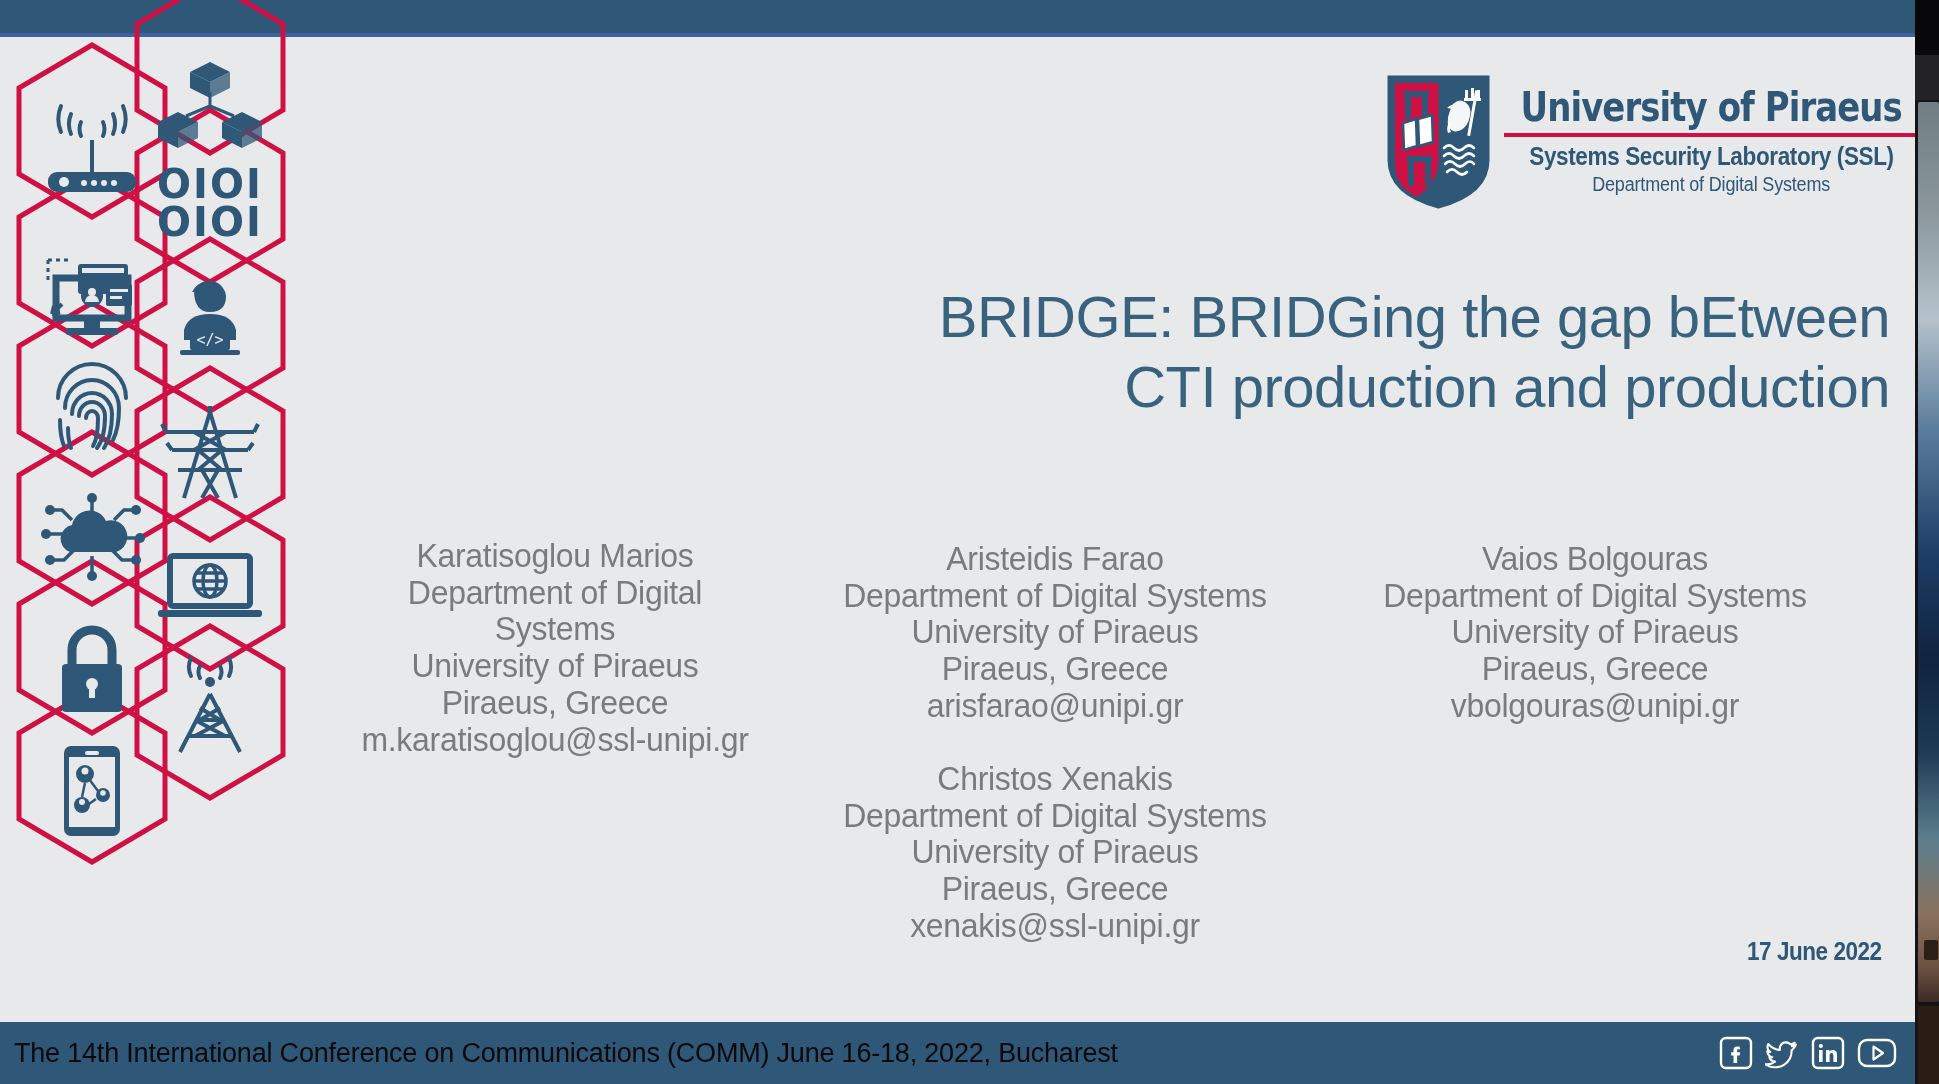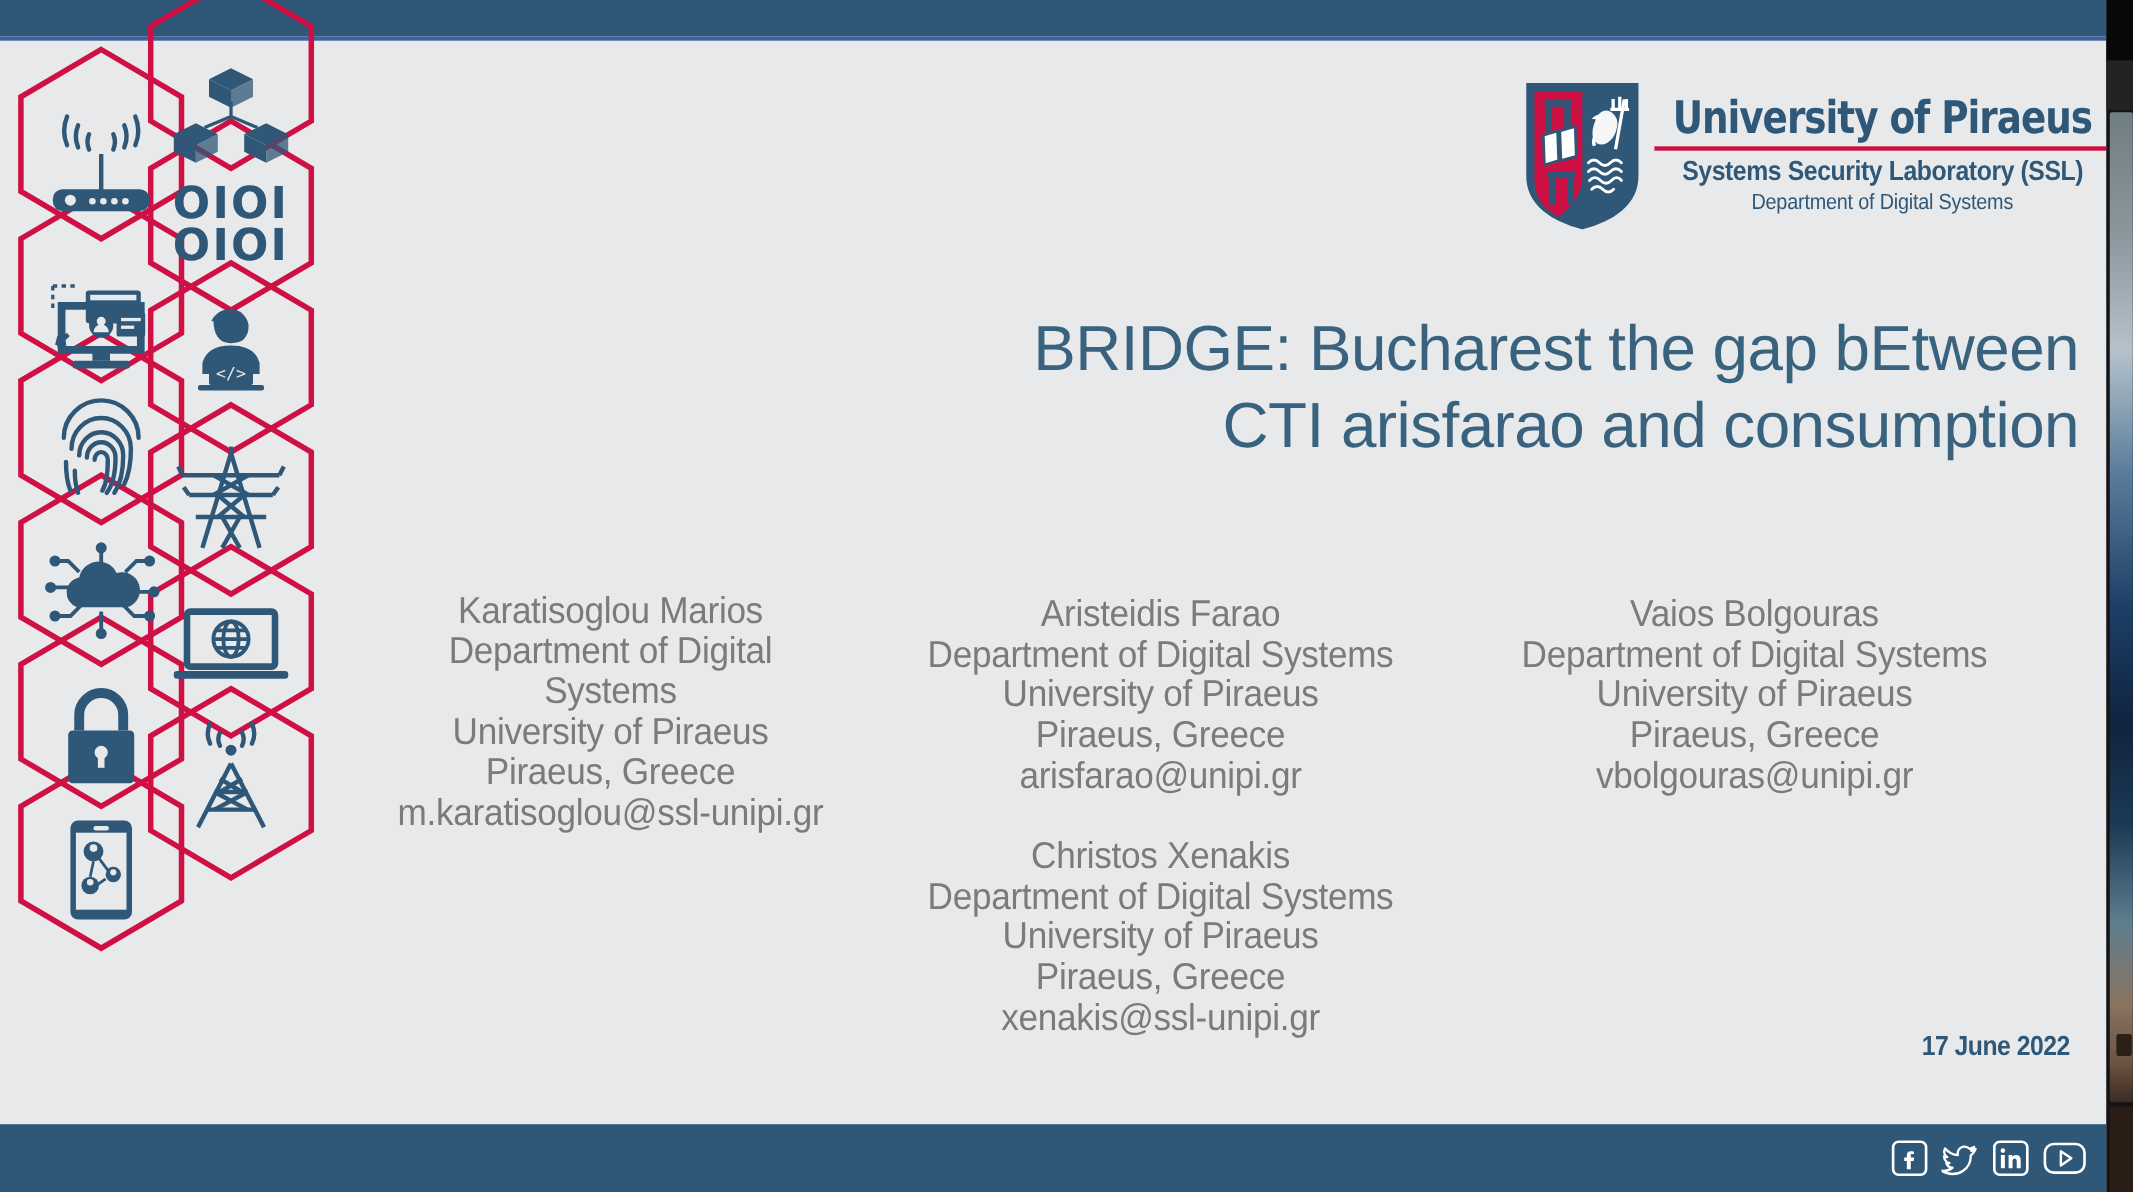--- a/index.html
+++ b/index.html
@@ -290,22 +290,22 @@
       </svg>
       <div class="words">
         <div class="logo-line1">University of Piraeus</div>
         <div class="logo-rule"></div>
         <div class="logo-line2">Systems Security Laboratory (SSL)</div>
         <div class="logo-line3">Department of Digital Systems</div>
       </div>
     </div>
 
     <div id="title">
-      <span class="tl">BRIDGE: Bucharest the gap bEtween</span>
-      <span class="tl">CTI arisfarao and consumption</span>
+      <span class="tl">BRIDGE: BRIDGing the gap bEtween</span>
+      <span class="tl">CTI production and production</span>
     </div>
 
     <div class="author" id="auth1">
       <span class="nm">Karatisoglou Marios</span>
       <span class="nm">Department of Digital Systems</span>
       <span class="nm">University of Piraeus</span>
       <span class="nm">Piraeus, Greece</span>
       <span class="nm">m.karatisoglou@ssl-unipi.gr</span>
     </div>
 
@@ -329,20 +329,21 @@
       <span class="nm">Christos Xenakis</span>
       <span class="nm">Department of Digital Systems</span>
       <span class="nm">University of Piraeus</span>
       <span class="nm">Piraeus, Greece</span>
       <span class="nm">xenakis@ssl-unipi.gr</span>
     </div>
 
     <div id="datestamp">17 June 2022</div>
 
     <div class="footerbar">
+      <div class="footer-text">The 14th International Conference on Communications (COMM) June 16-18, 2022, Bucharest</div>
       <div class="social">
         <svg width="34" height="34" viewBox="0 0 34 34">
           <rect x="2" y="2" width="30" height="30" rx="5" fill="none" stroke="#fff" stroke-width="2.4"></rect>
           <path d="M20.5,10.5 h-2.6 c-2.2,0 -3.4,1.3 -3.4,3.5 v2.2 h-2.4 v3.3 h2.4 v7.5 h3.6 v-7.5 h2.6 l0.4,-3.3 h-3 v-1.8 c0,-0.8 0.3,-1.2 1.2,-1.2 h1.9 z" fill="#fff"></path>
         </svg>
         <svg width="34" height="34" viewBox="0 0 34 34">
           <path d="M31,8.5 q-1.8,1.3 -4,1.7 q2,-1.3 2.6,-3.5 q-1.9,1.2 -4.1,1.7 q-1.8,-2 -4.5,-2 q-3.9,0 -5.7,3.6 q-0.8,1.6 -0.4,4 q-6.8,-0.4 -11.6,-6 q-1.6,3 -0.1,5.8 q0.7,1.3 2.1,2.2 q-1.6,-0.1 -3,-0.9 q0,3 2,4.8 q1.2,1.1 2.9,1.4 q-1.1,0.3 -2.8,0.1 q1.3,4 5.6,4.2 q-3.6,2.9 -8.3,2.8 q-1.1,0 -1.7,-0.1 q4.6,3 10.2,3 q5.2,0 9.2,-2.7 q7.2,-4.8 7.2,-13.5 v-0.8 q2,-1.5 3.4,-3.8 z" fill="none" stroke="#fff" stroke-width="2.1" stroke-linejoin="round"></path>
         </svg>
         <svg width="34" height="34" viewBox="0 0 34 34">
           <rect x="2" y="2" width="30" height="30" rx="5" fill="none" stroke="#fff" stroke-width="2.4"></rect>

